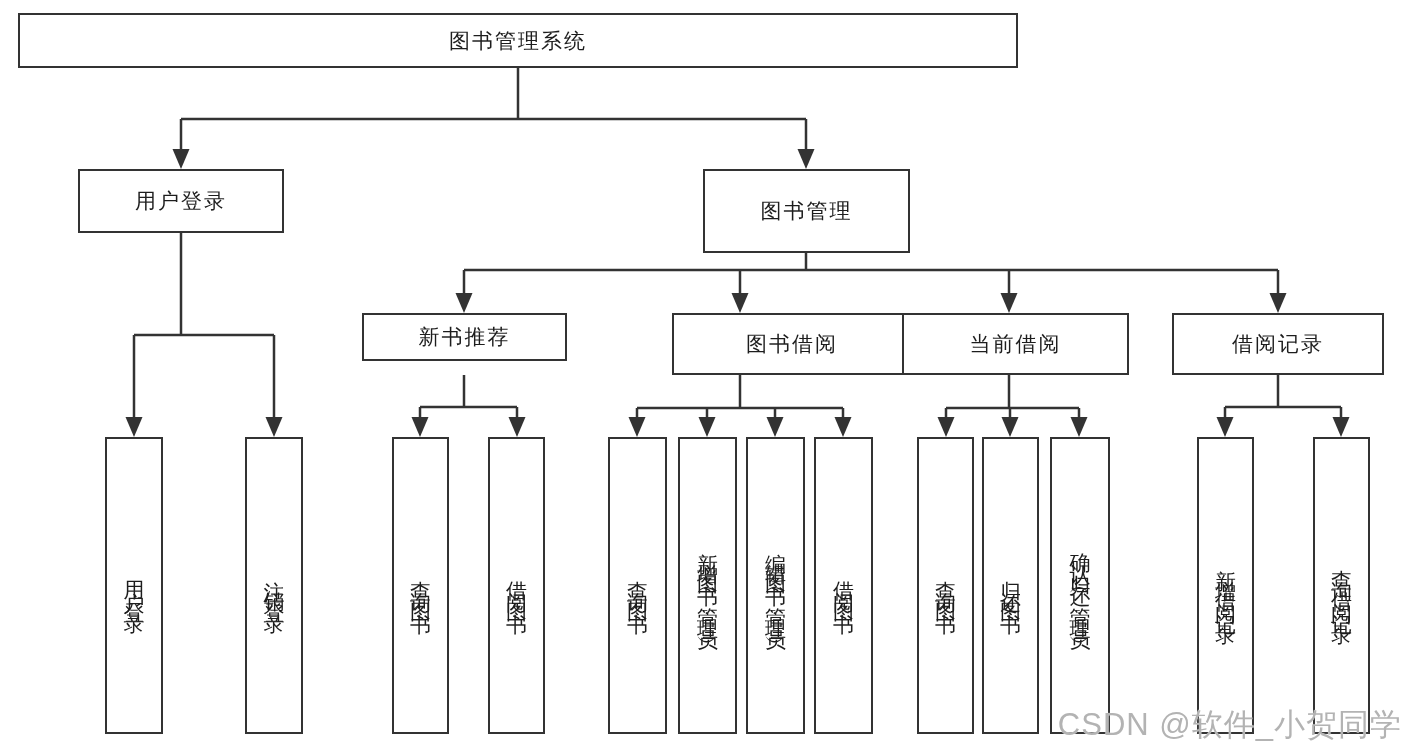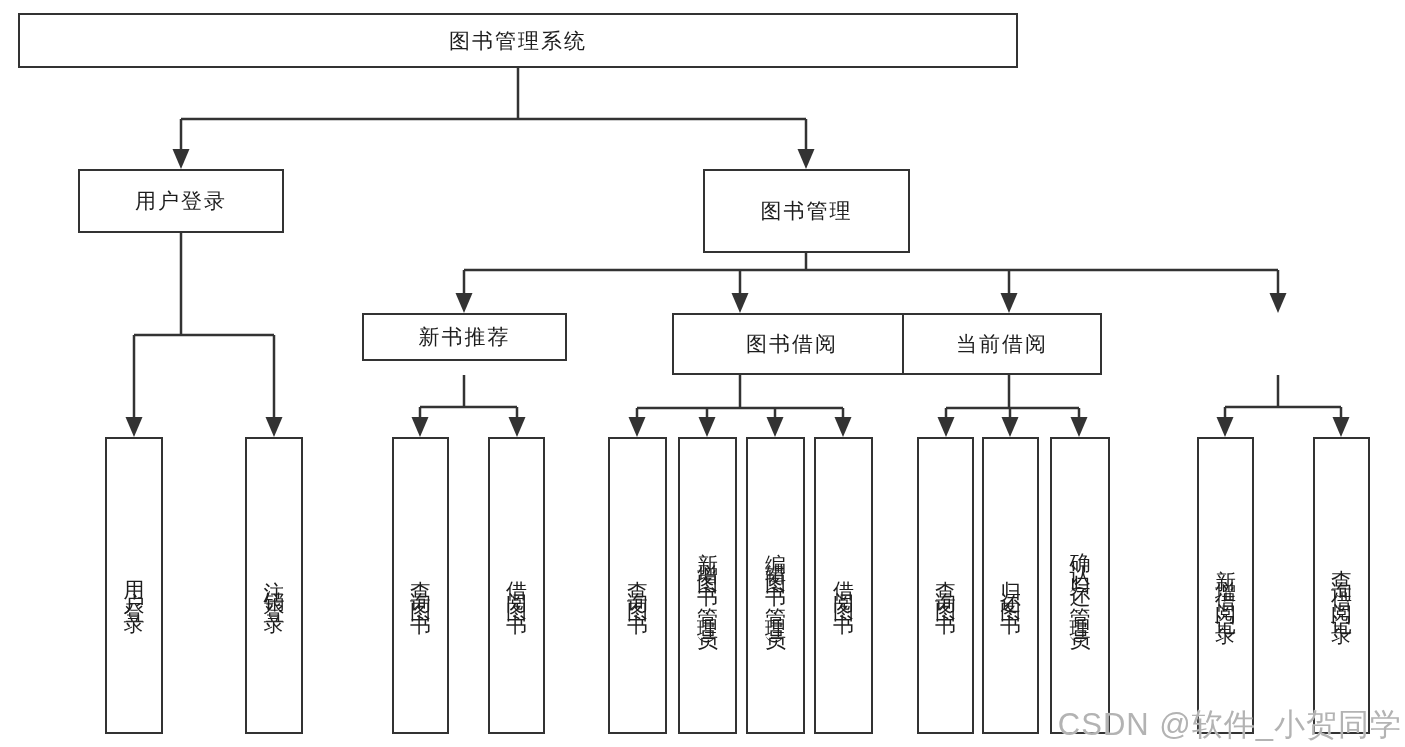--- a/index.html
+++ b/index.html
@@ -124,21 +124,22 @@
     </g>
   </svg>
 
   <div class="hbox root-box" style="left:18px; top:13px; width:1000px; height:55px;">图书管理系统</div>
 
   <div class="hbox" style="left:78px; top:169px; width:206px; height:64px;">用户登录</div>
   <div class="hbox" style="left:703px; top:169px; width:207px; height:84px;">图书管理</div>
 
   <div class="hbox" style="left:362px; top:313px; width:205px; height:48px;">新书推荐</div>
   <div class="hbox" style="left:632px; top:313px; width:240px; height:62px;margin-left:40px;">图书借阅</div>
-  <div class="hbox" style="left:902px; top:313px; width:200px; height:62px;">当前借阅</div>
+  <div class="hbox" style="left:902px; top:313px; width:227px; height:62px;">当前借阅</div>
+  <div class="hbox" style="left:1172px; top:313px; width:212px; height:62px;">借阅记录</div>
 
   <div class="vbox" style="left:105px; width:58px;">用户登录</div>
   <div class="vbox" style="left:245px; width:58px;">注销登录</div>
 
   <div class="vbox" style="left:392px; width:57px;">查询图书</div>
   <div class="vbox" style="left:488px; width:57px;">借阅图书</div>
 
   <div class="vbox" style="left:608px; width:59px;">查询图书</div>
   <div class="vbox" style="left:678px; width:59px;">新增图书（管理员）</div>
   <div class="vbox" style="left:746px; width:59px;">编辑图书（管理员）</div>

